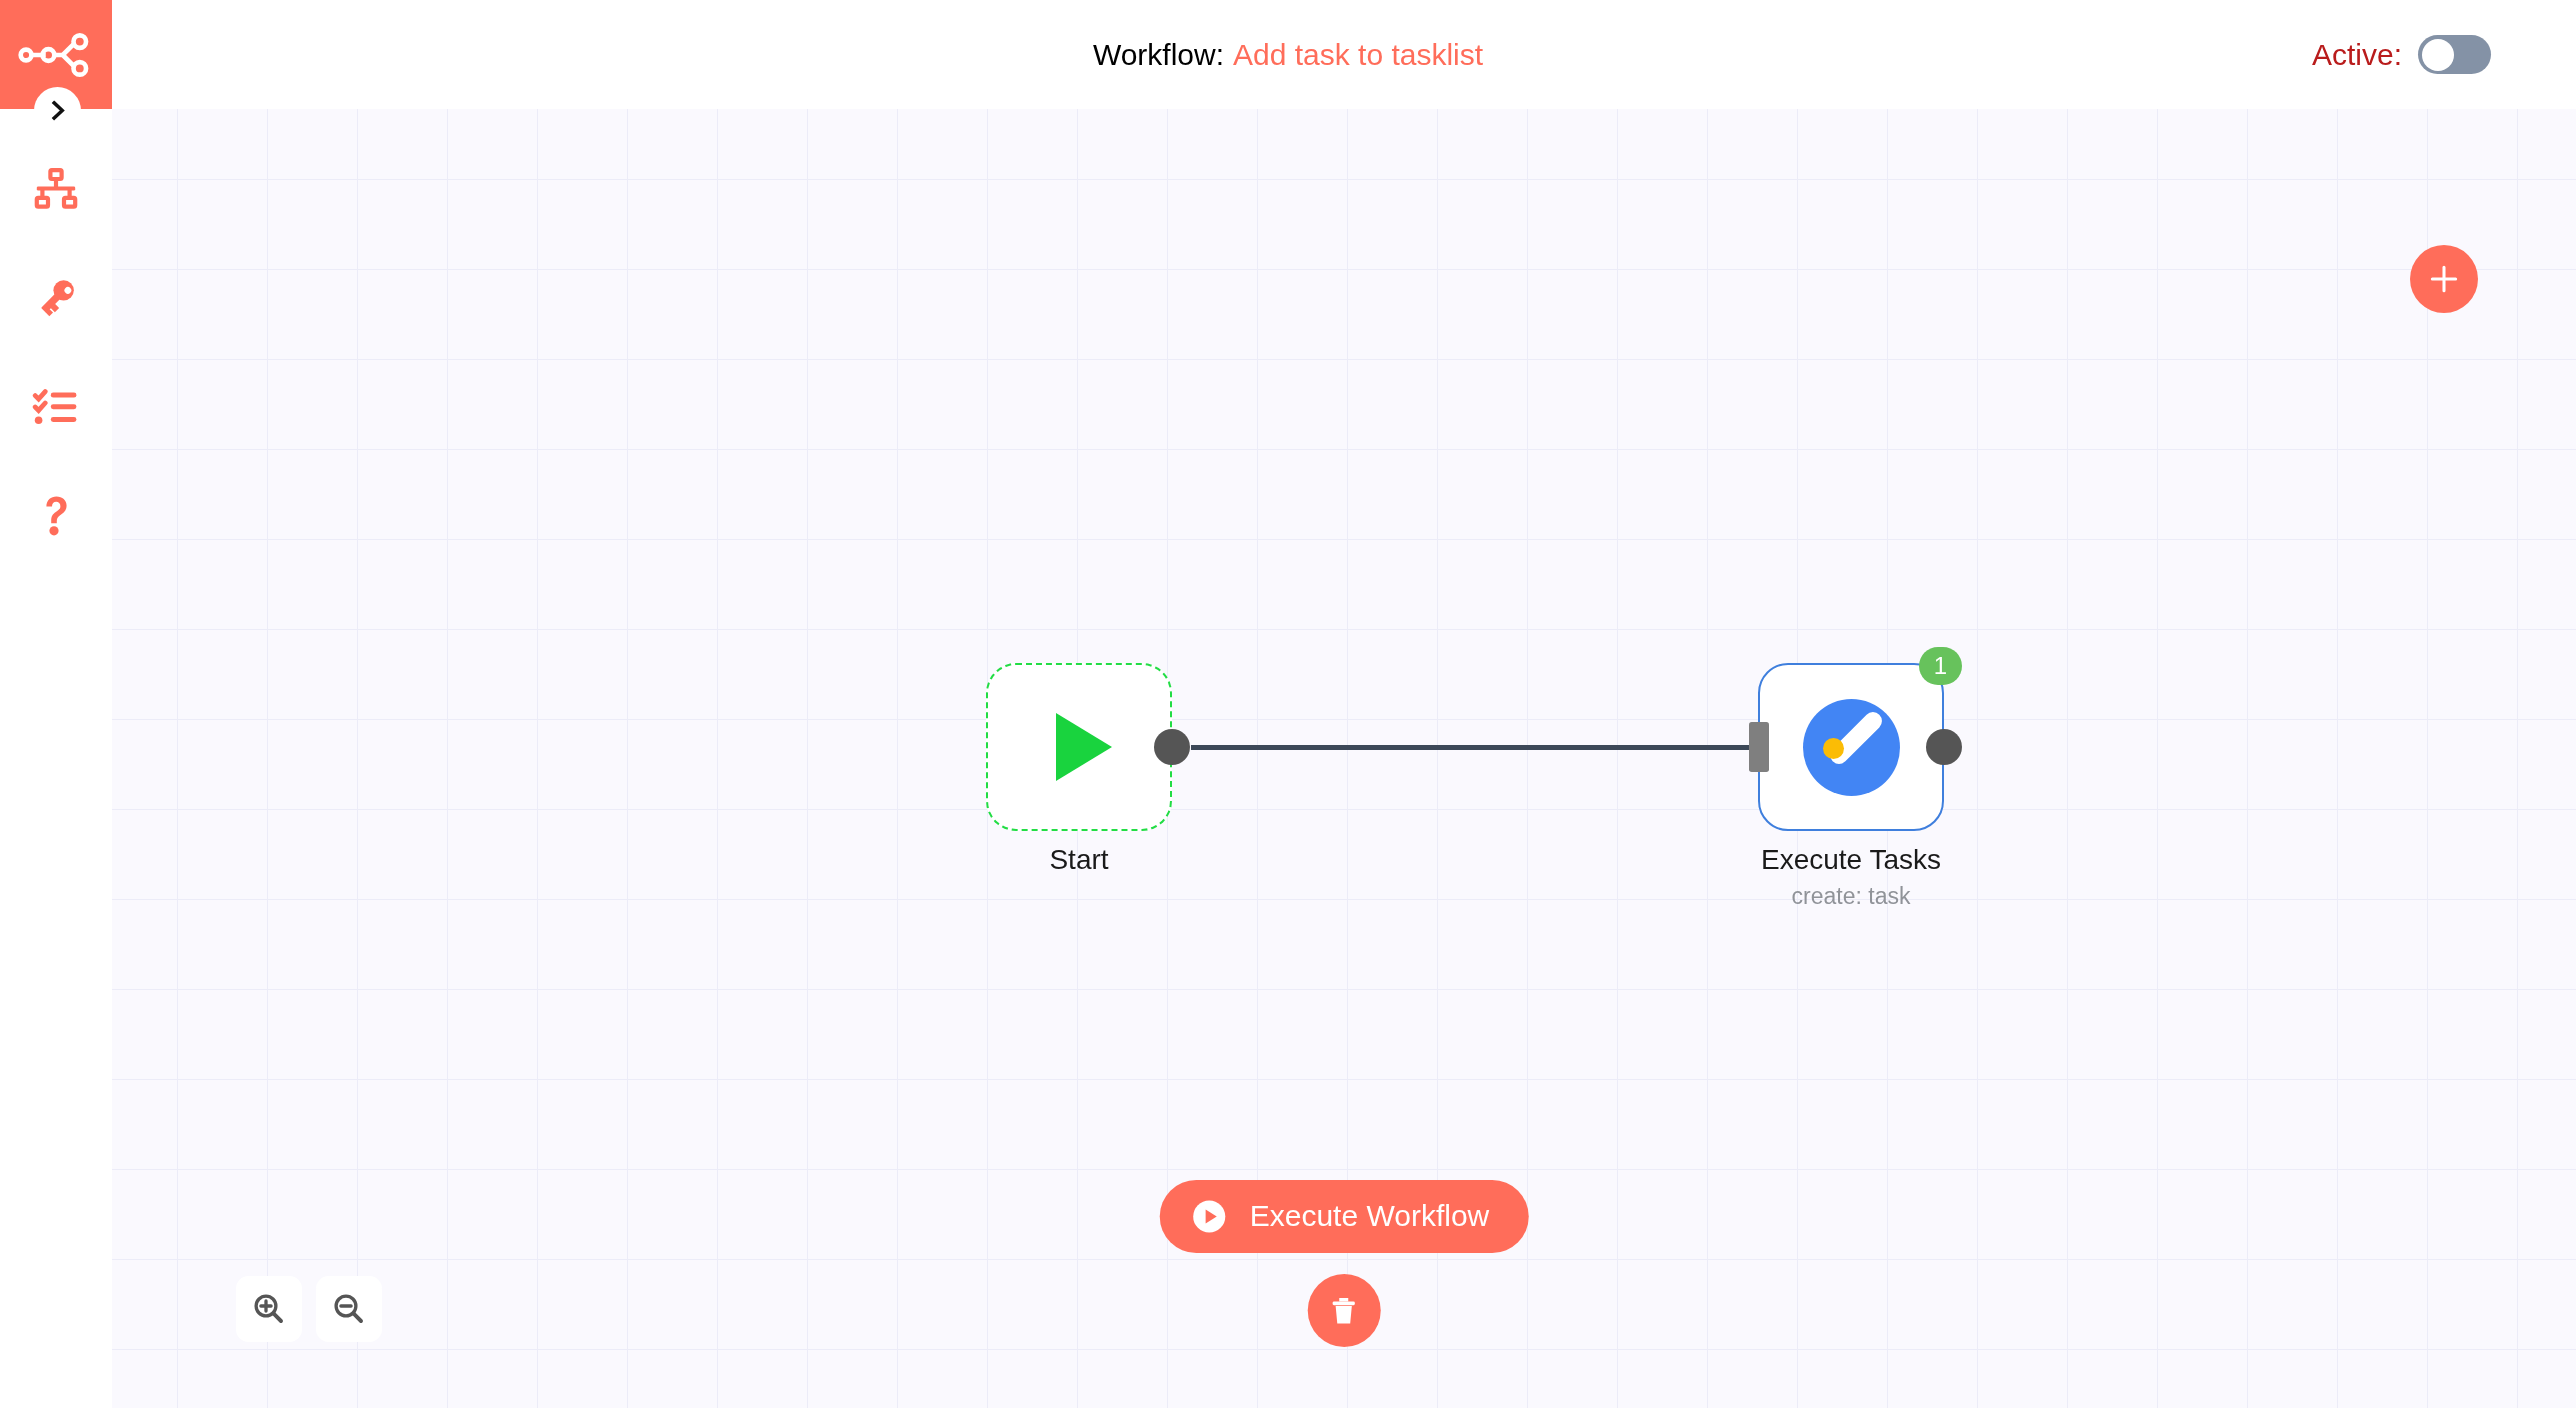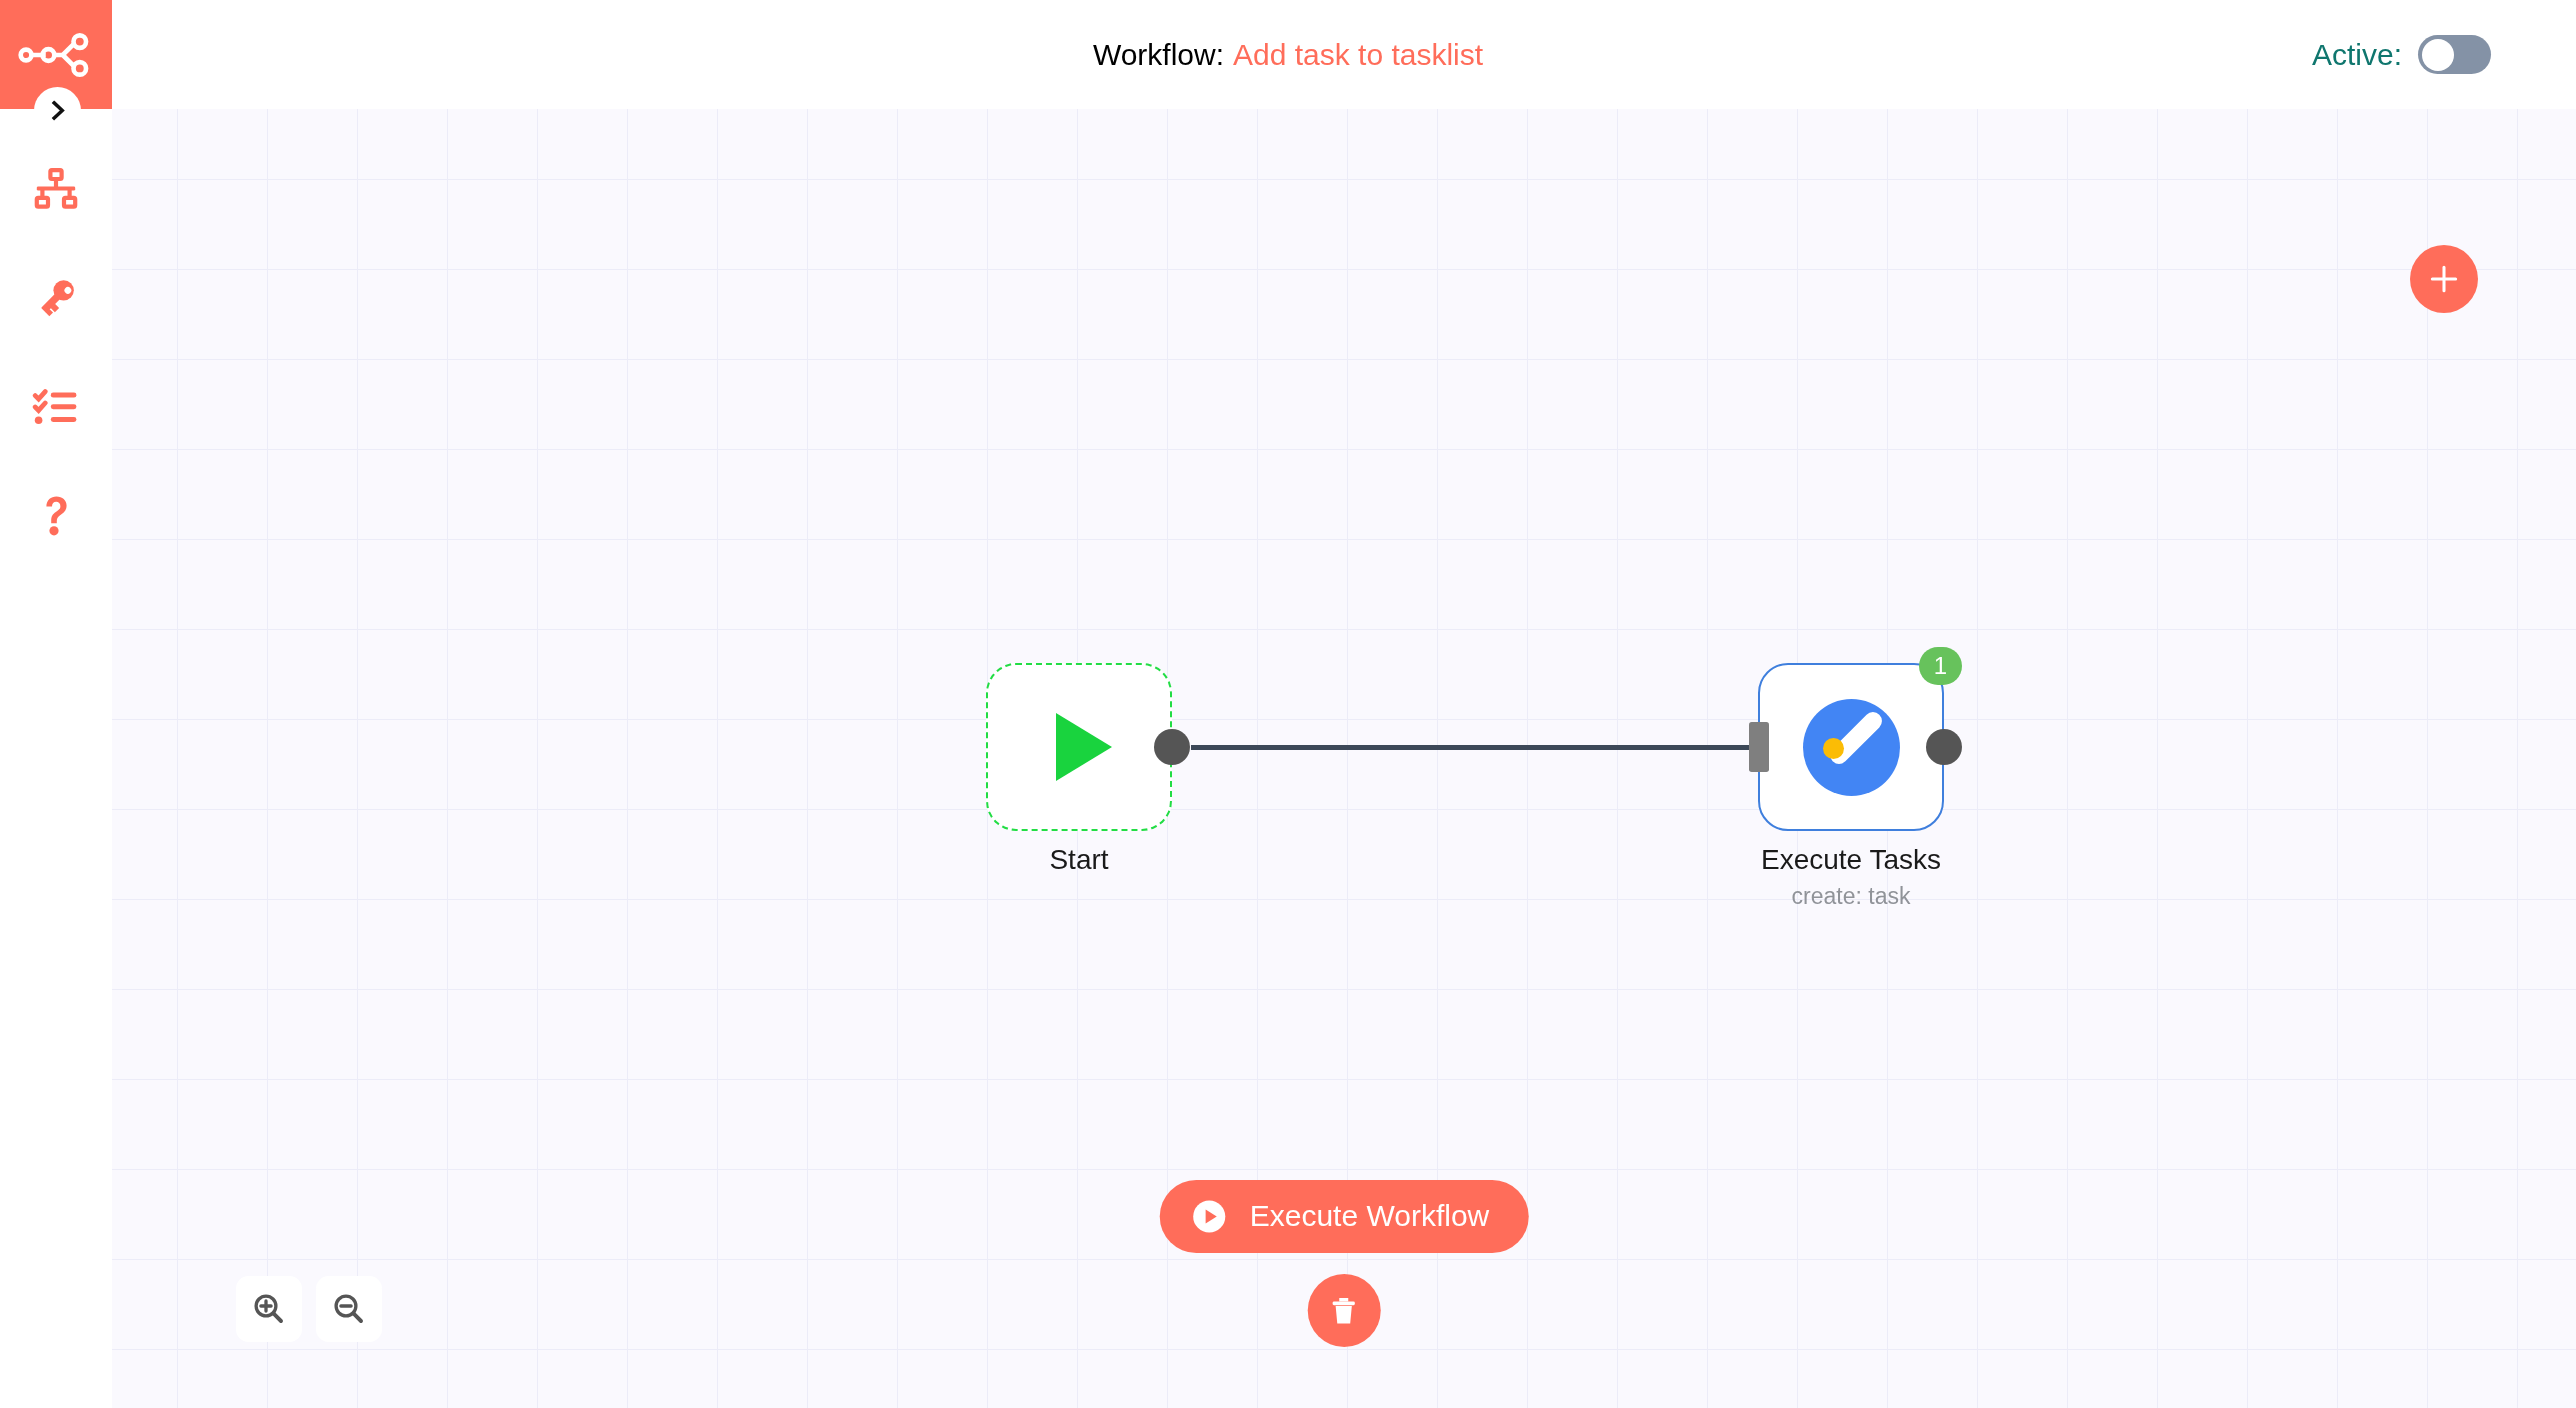--- a/index.html
+++ b/index.html
@@ -25,21 +25,21 @@
     display: flex; align-items: center; justify-content: center;
     font-size: 30px; color: #000000; white-space: pre;
   }
   .wf-label { color: #000000; }
   .wf-name { color: #ff6d5a; margin-left: 9px; }
 
   .active-wrap {
     position: absolute; right: 85px; top: 0; height: 109px;
     display: flex; align-items: center; gap: 16px;
   }
-  .active-label { font-size: 30px; color: #0f766e; }
+  .active-label { font-size: 30px; color: #b91c1c; }
   .toggle {
     width: 73px; height: 39px; border-radius: 20px;
     background: #8492a6; position: relative; cursor: pointer;
   }
   .toggle .knob {
     position: absolute; left: 3.6px; top: 3.6px;
     width: 32px; height: 32px; border-radius: 50%;
     background: #ffffff;
   }
 

